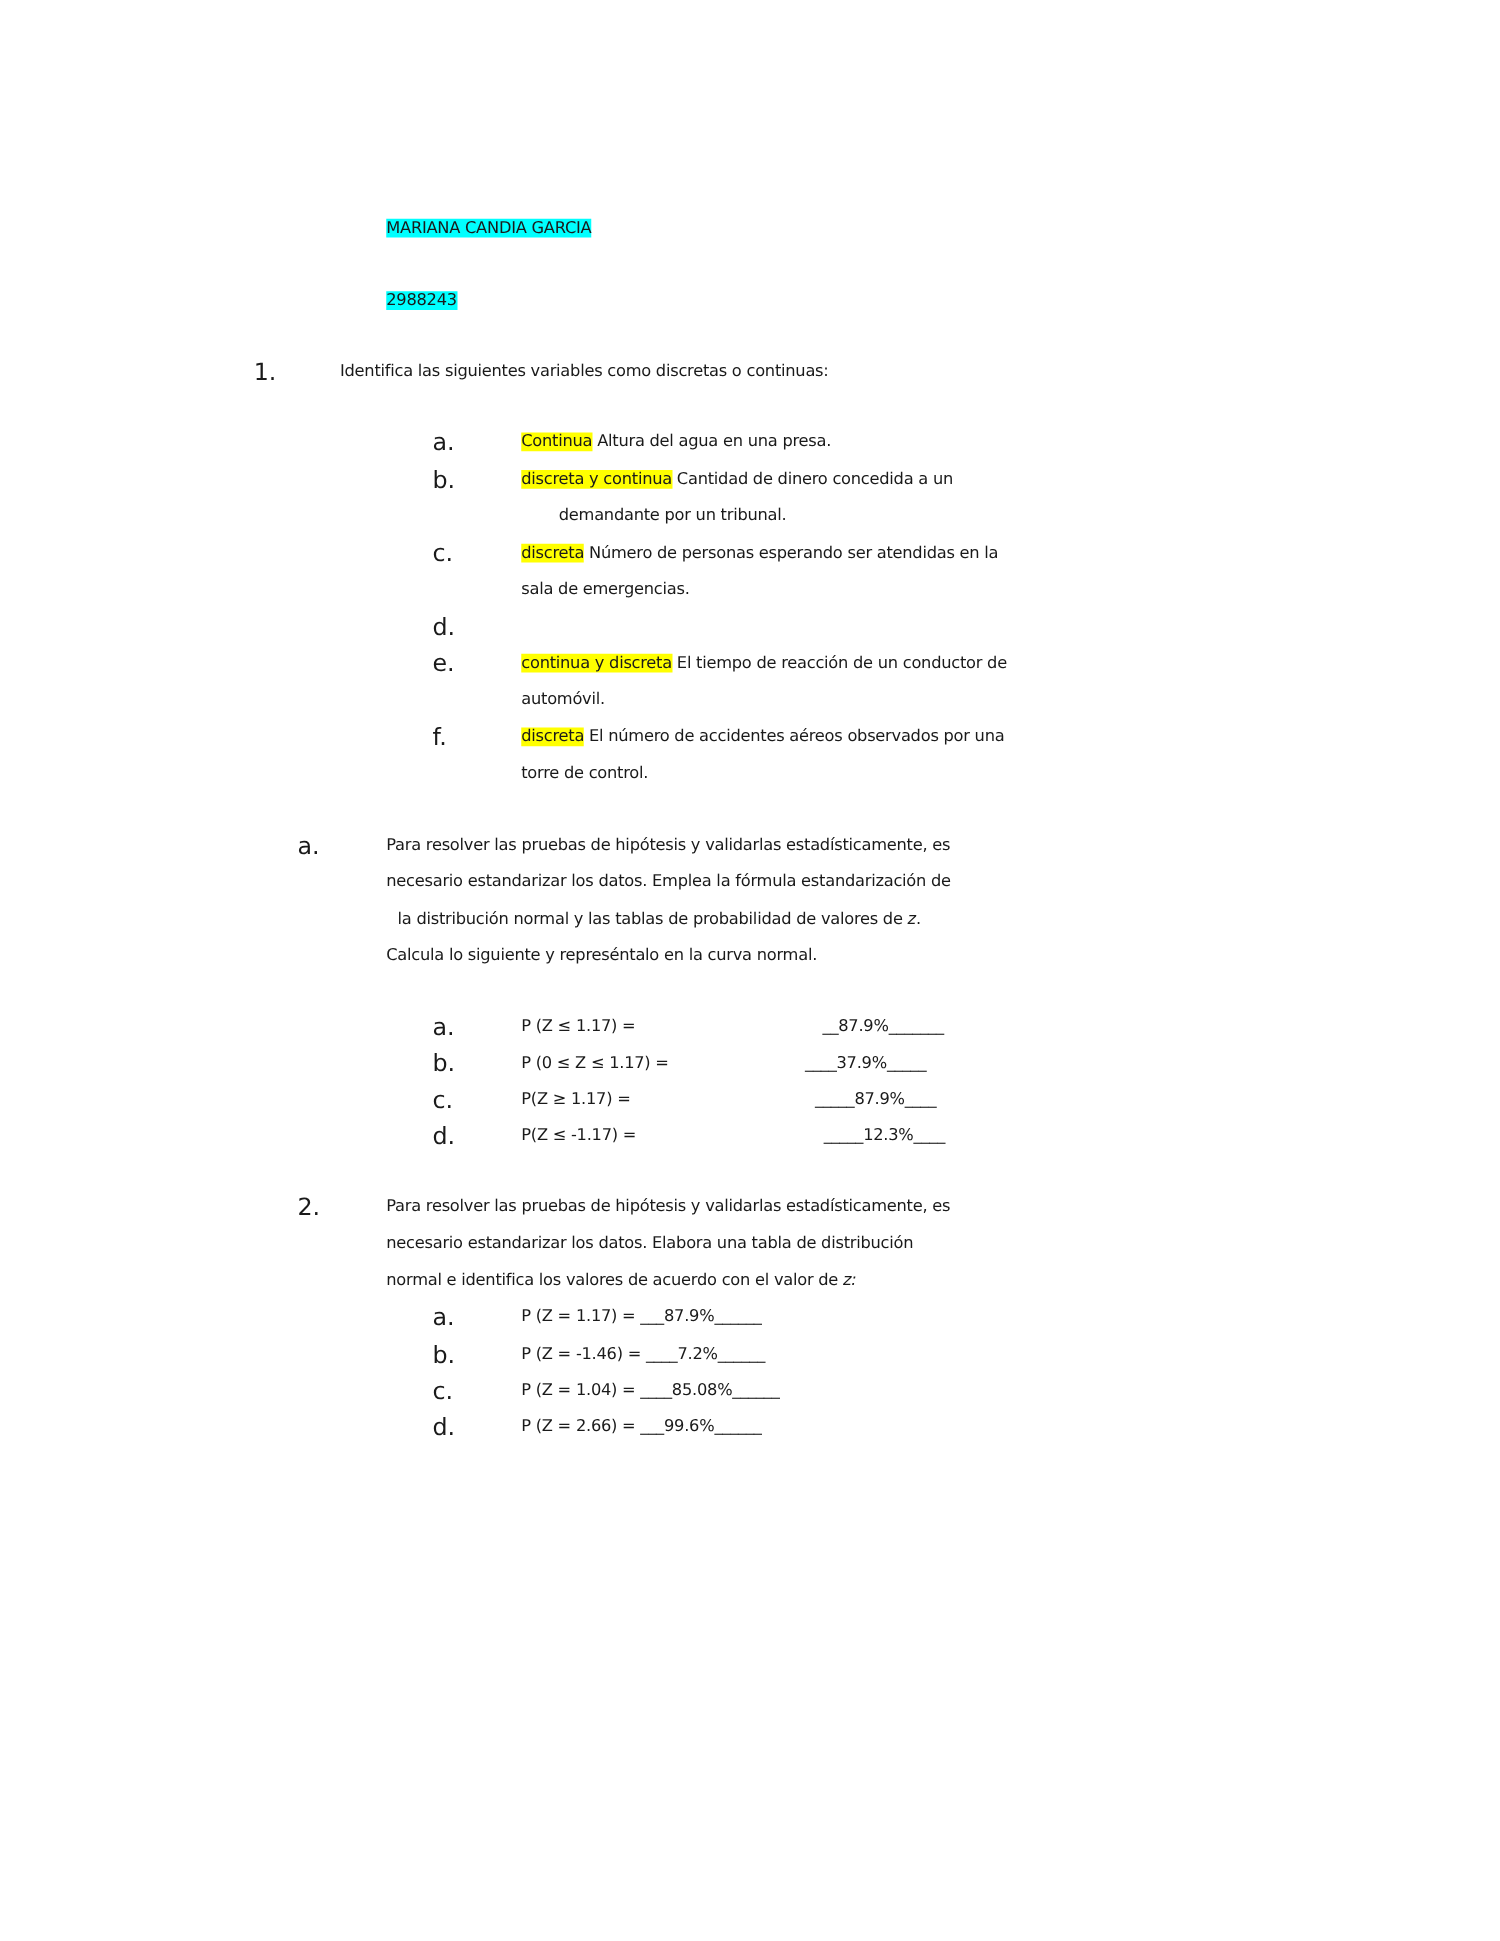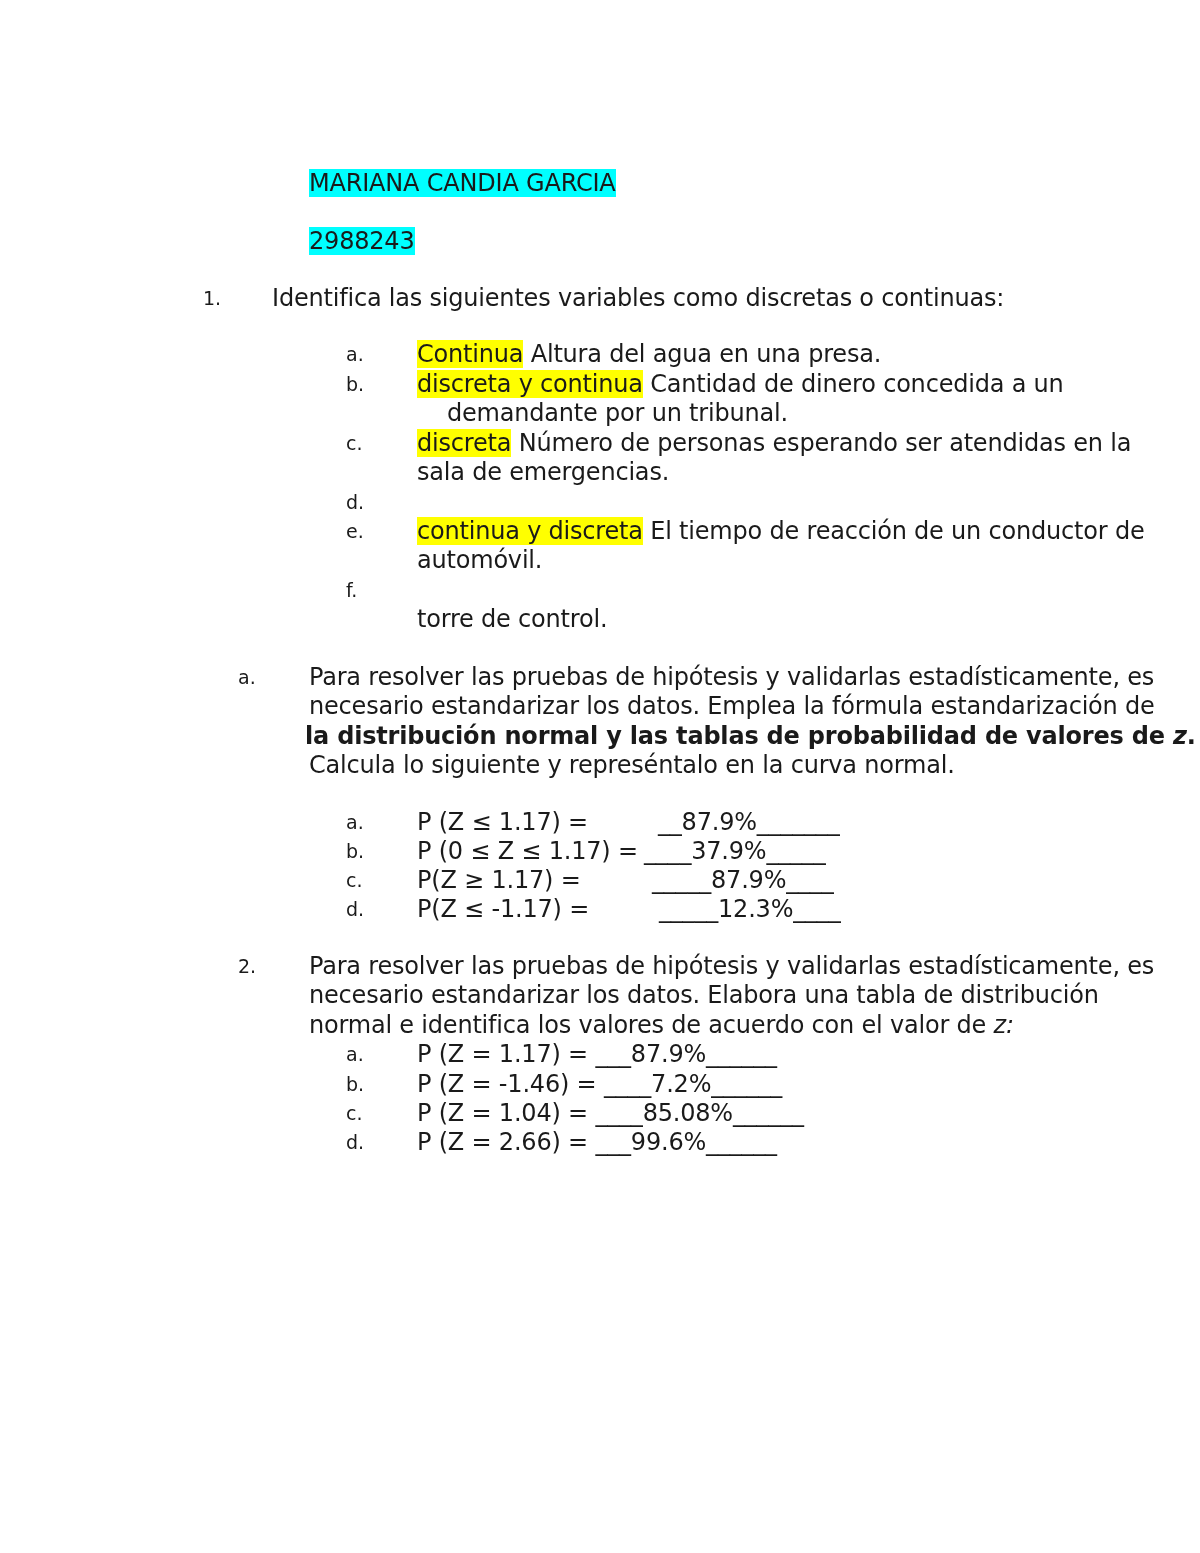--- a/index.html
+++ b/index.html
@@ -2,21 +2,21 @@
 <html><head>
 <meta charset="utf-8">
 <style>
   html, body { margin: 0; padding: 0; background: #ffffff; }
   body {
     width: 1200px; height: 1553px; position: relative; overflow: hidden;
     font-family: "DejaVu Sans", sans-serif; color: #1a1a1a;
     font-size: 19px;
   }
   .page { position: absolute; left: 0; top: 0; width: 1200px; height: 1553px; background: #fff; }
-  .line { position: absolute; white-space: nowrap; line-height: 24px; font-size: 24px; letter-spacing: -0.2px; padding-left: 36px; }
+  .line { position: absolute; white-space: nowrap; line-height: 24px; font-size: 13px; letter-spacing: -0.2px; padding-left: 36px; }
   .hl-cyan { background: #00ffff; }
   .hl-yellow { background: #ffff00; }
   .marker { position: absolute; white-space: nowrap; line-height: 24px; font-size: 19px; }
   .italic { font-style: italic; }
 </style>
 </head>
 <body>
 
 <div class="page">
 
@@ -49,26 +49,29 @@
 
   <div class="marker" style="left:346px; top:490px;">d.</div>
 
   <div class="marker" style="left:346px; top:519px;">e.</div>
   <div class="line" style="left:381px; top:519px;">
     <span class="hl-yellow">continua y discreta</span><span> El tiempo de reacción de un conductor de</span>
   </div>
   <div class="line" style="left:381px; top:548px;">automóvil.</div>
 
   <div class="marker" style="left:346px; top:578px;">f.</div>
+  <div class="line" style="left:381px; top:578px;">
+    <span class="hl-yellow">discreta</span><span>  El número de accidentes aéreos observados por una</span>
+  </div>
   <div class="line" style="left:381px; top:607px;">torre de control.</div>
 
   <div class="marker" style="left:238px; top:665px;">a.</div>
   <div class="line" style="left:273px; top:665px;">Para resolver las pruebas de hipótesis y validarlas estadísticamente, es</div>
   <div class="line" style="left:273px; top:694px;">necesario estandarizar los datos. Emplea la fórmula estandarización de</div>
-  <div class="line" style="left:269px; top:724px;font-weight:bold;">
+  <div class="line" style="left:282px; top:724px;">
     <span>la distribución normal y las tablas de probabilidad de valores de </span><span class="italic">z</span><span>.</span>
   </div>
   <div class="line" style="left:273px; top:753px;">Calcula lo siguiente y represéntalo en la curva normal.</div>
 
   <div class="marker" style="left:346px; top:810px;">a.</div>
   <div class="line" style="left:381px; top:810px;">P (Z ≤ 1.17)  =</div>
   <div class="line" style="left:622px; top:810px;">
     <span>__</span><span>87.9%</span><span>_______</span>
   </div>
 

